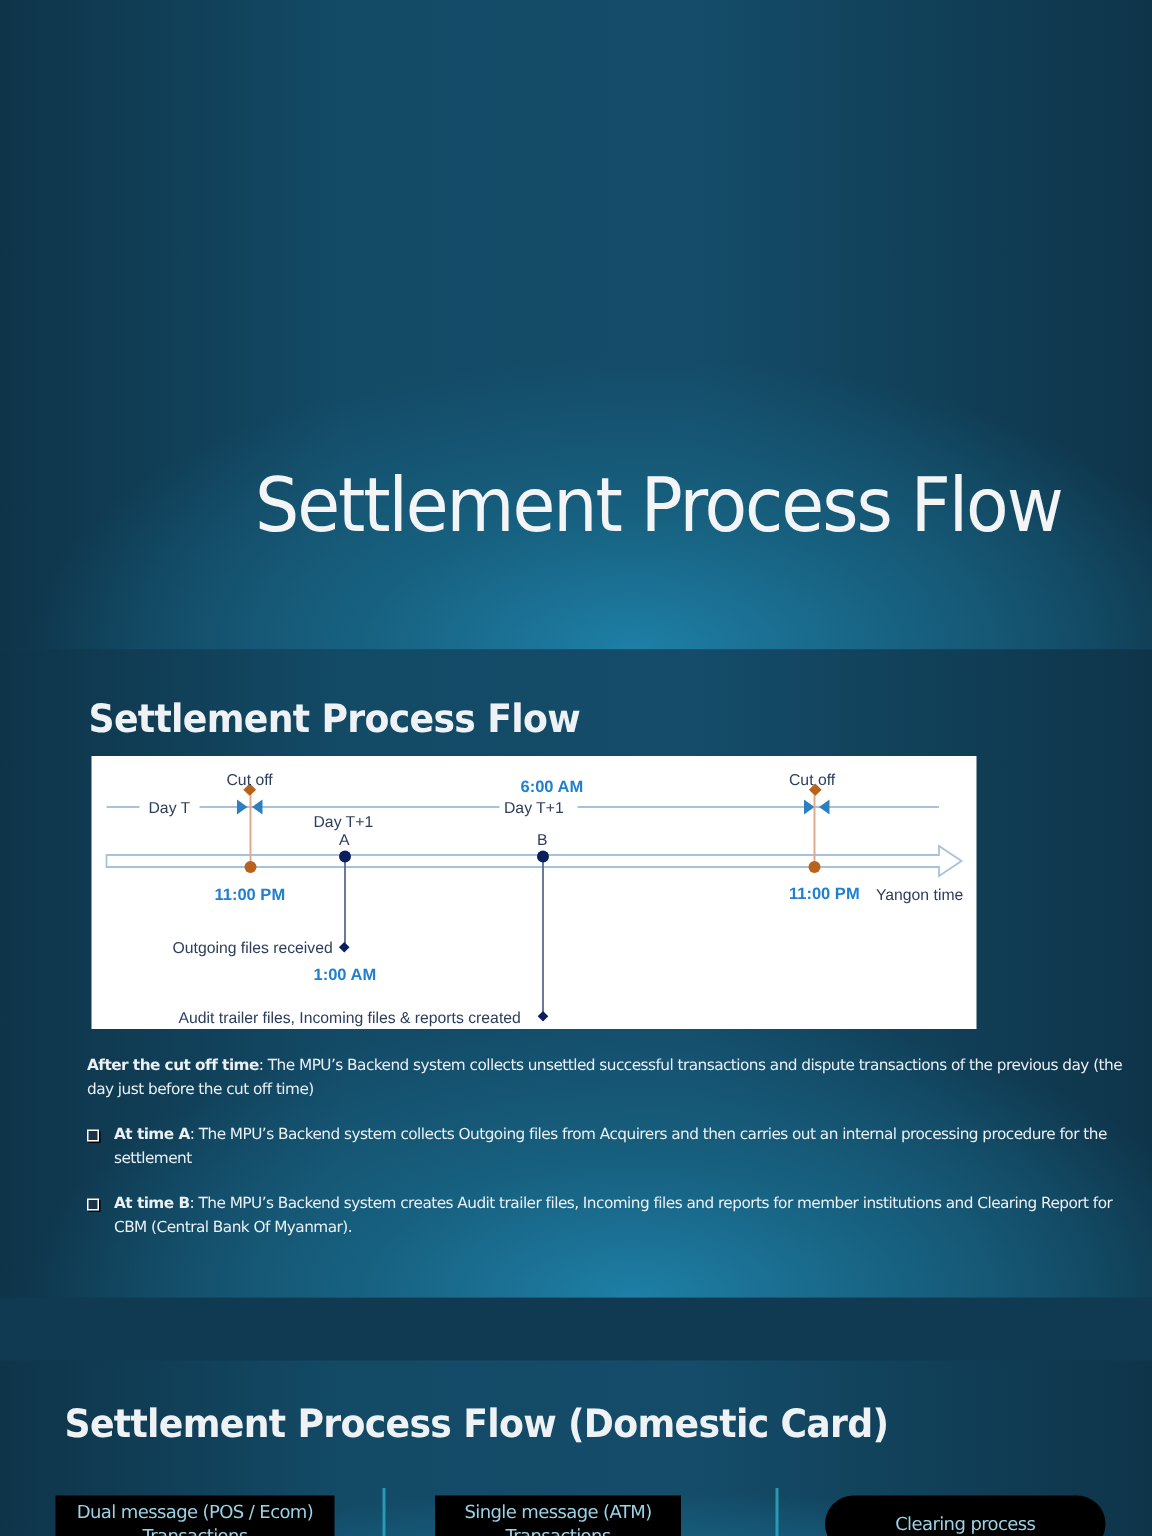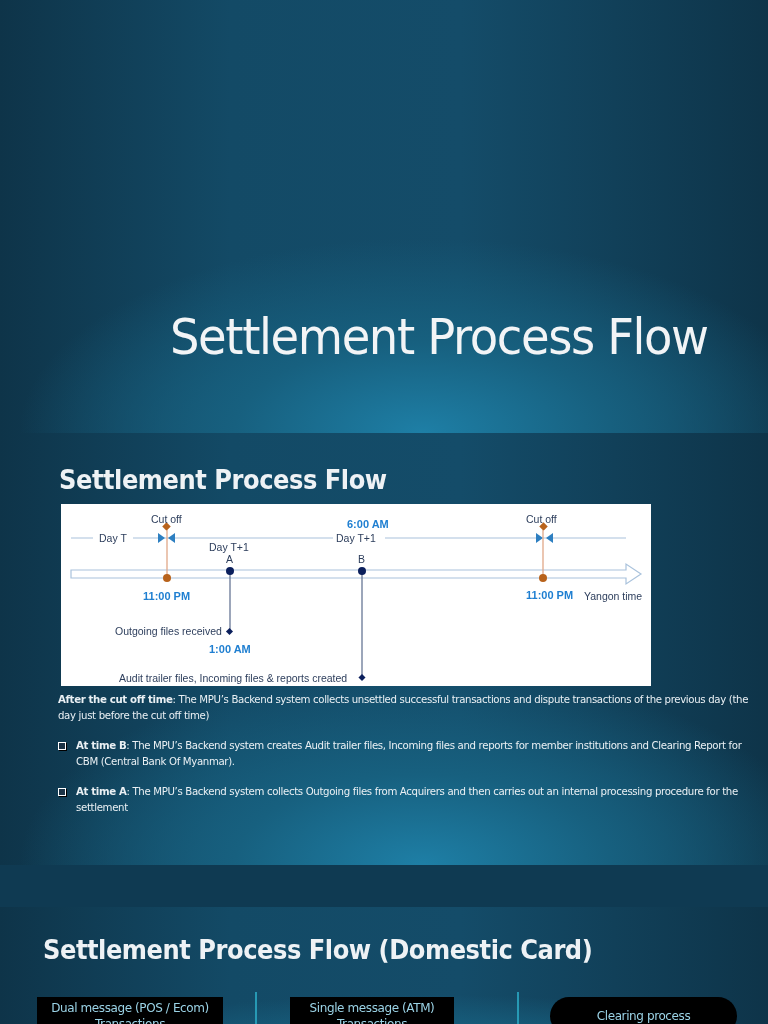--- a/index.html
+++ b/index.html
@@ -32,21 +32,21 @@
   #slide3 .slide-heading { left:43px; top:28px; }
 
   .diagram {
     position:absolute; left:61px; top:71px; width:590px; height:182px; background:#ffffff;
   }
   .diagram svg { position:absolute; left:0; top:0; }
   .dtext { font-family:"Liberation Sans", sans-serif; fill:#2d3e5c; font-size:10.5px; }
   .dtime { font-family:"Liberation Sans", sans-serif; fill:#1f7fd1; font-size:11px; font-weight:bold; }
 
   .body-text {
-    position:absolute; left:58px; top:259px; width:700px;
+    position:absolute; left:58px; top:270px; width:700px;
     font-family: "DejaVu Sans", sans-serif;
     font-size:10.2px; line-height:16px; color:#eaf0f4;
     letter-spacing:-0.35px;
   }
   .body-text p { margin-bottom:14px; }
   .body-text b { font-weight:bold; }
   .bullet { position:relative; padding-left:18px; }
   .bullet-box {
     position:absolute; left:0; top:4px; width:8px; height:8px;
     border:1.5px solid #ffffff; background:#1b3346;
@@ -125,25 +125,25 @@
       <text class="dtext" x="58" y="178">Audit trailer files, Incoming files &amp; reports created</text>
     </svg>
   </div>
 
   <div class="body-text">
     <p>
       <b>After the cut off time</b><span>: The MPU’s Backend system collects unsettled successful transactions and dispute transactions of the previous day (the day just before the cut off time)</span>
     </p>
     <p class="bullet">
       <span class="bullet-box"></span>
-      <b>At time B</b><span>: The MPU’s Backend system creates Audit trailer files, Incoming files and reports for member institutions and Clearing Report for CBM (Central Bank Of Myanmar).</span>
+      <b>At time A</b><span>: The MPU’s Backend system collects Outgoing files from Acquirers and then carries out an internal processing procedure for the settlement</span>
     </p>
     <p class="bullet">
       <span class="bullet-box"></span>
-      <b>At time A</b><span>: The MPU’s Backend system collects Outgoing files from Acquirers and then carries out an internal processing procedure for the settlement</span>
+      <b>At time B</b><span>: The MPU’s Backend system creates Audit trailer files, Incoming files and reports for member institutions and Clearing Report for CBM (Central Bank Of Myanmar).</span>
     </p>
   </div>
 </section>
 
 <section id="slide3" class="slide slide-bg">
   <h2 class="slide-heading">Settlement Process Flow (Domestic Card)</h2>
 
   <div class="col-divider" style="left:255px;"></div>
   <div class="col-divider" style="left:517px;"></div>
 

